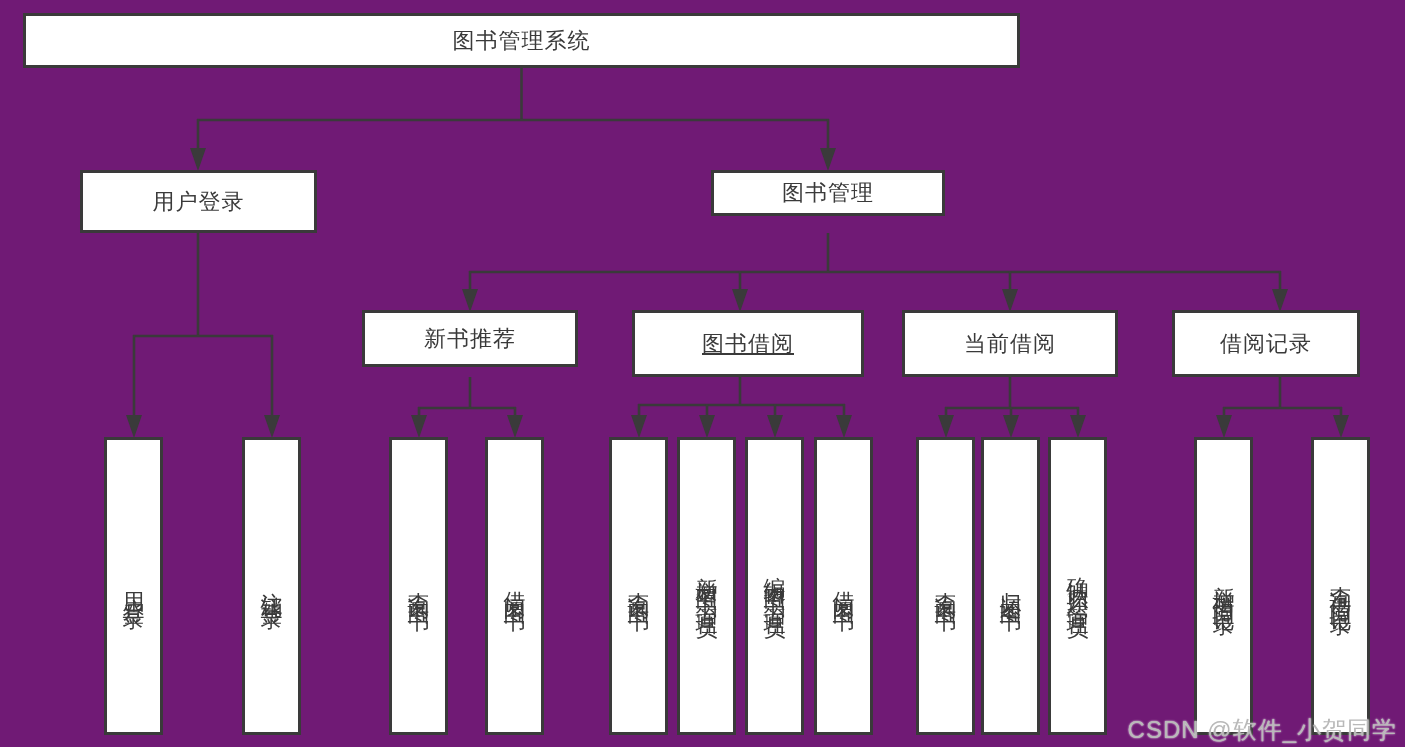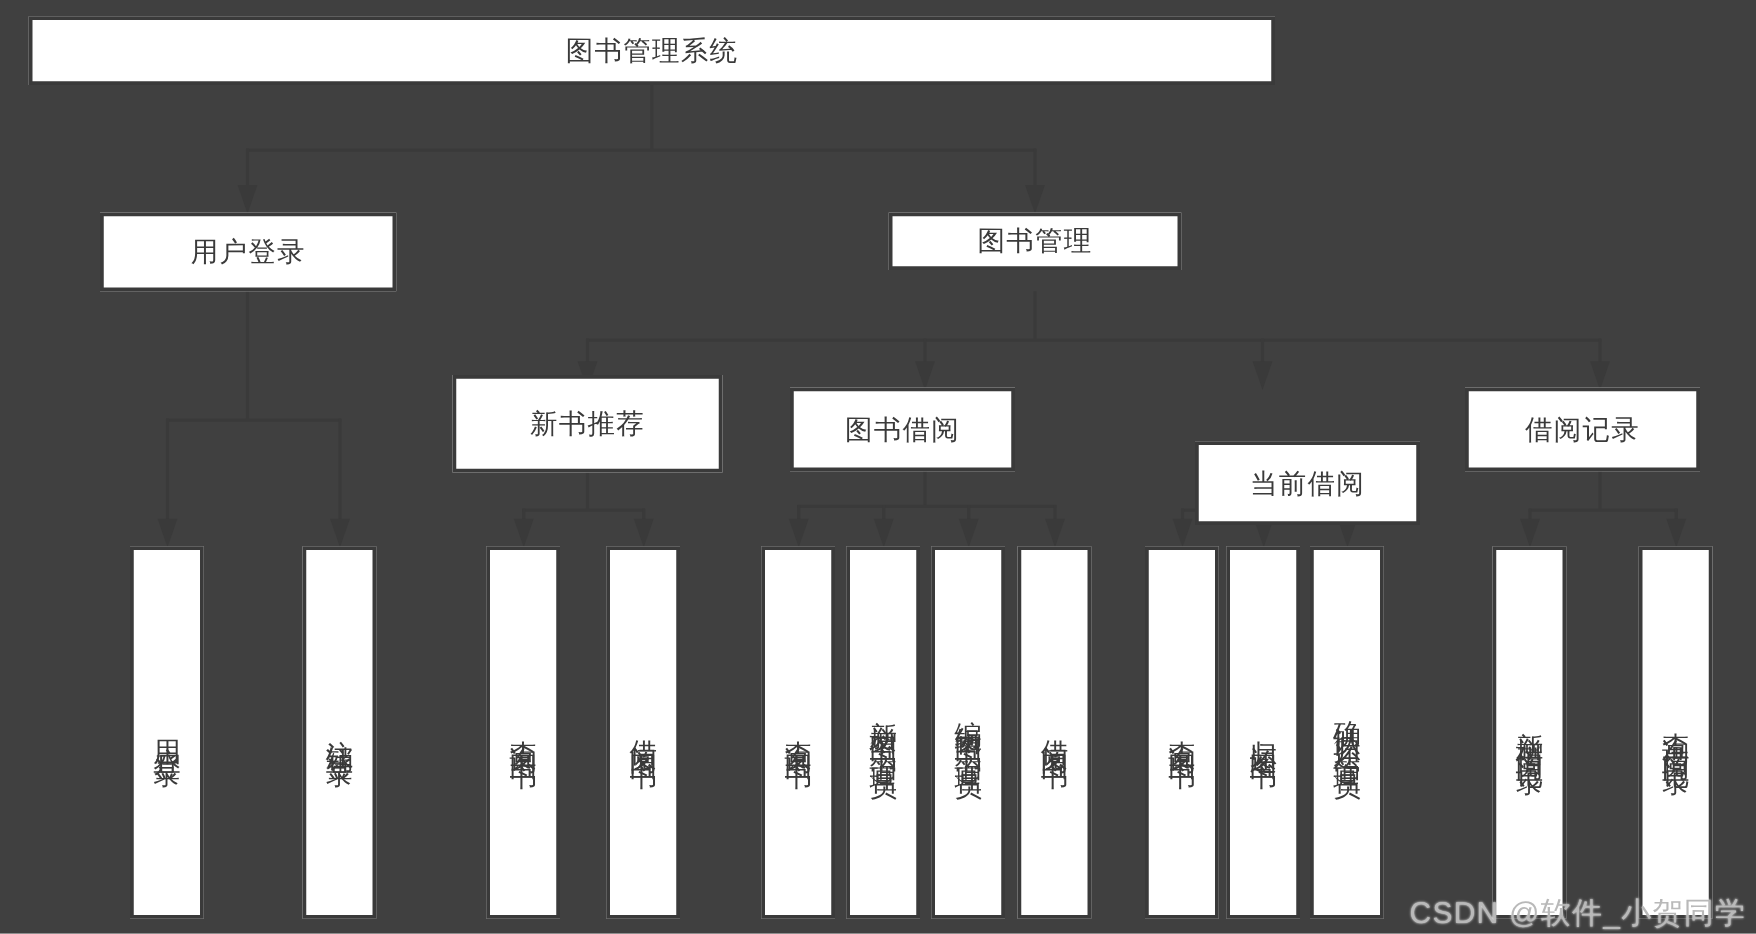--- a/index.html
+++ b/index.html
@@ -1,20 +1,20 @@
 <!DOCTYPE html>
 <html><head>
 <meta charset="utf-8">
 <style>
   html, body { margin: 0; padding: 0; background: #ffffff; }
   .stage {
     position: relative;
     width: 1405px;
     height: 747px;
-    background: #404040;
+    background: #701a75;
     font-family: "Liberation Sans", "DejaVu Sans", sans-serif;
     color: #3a3a3a;
     overflow: hidden;
   }
   .connectors {
     position: absolute;
     left: 0; top: 0;
     width: 1405px; height: 747px;
   }
   .connectors path { stroke: #3a3a3a; stroke-width: 2.6; fill: none; }
@@ -114,23 +114,23 @@
       <polygon points="1216,415 1232,415 1224,438"></polygon>
     <path d="M1341 407 L1341 417"></path>
       <polygon points="1333,415 1349,415 1341,438"></polygon>
   </svg>
 
   <div class="node box-h" style="left:23px; top:13px; width:997px; height:55px;">图书管理系统</div>
 
   <div class="node box-h" style="left:80px; top:170px; width:237px; height:63px;">用户登录</div>
   <div class="node box-h" style="left:711px; top:170px; width:234px; height:46px;">图书管理</div>
 
-  <div class="node box-h" style="left:362px; top:300px; width:216px; height:78px;">新书推荐</div>
-  <div class="node box-h" style="left:632px; top:310px; width:180px; height:67px;">图书借阅</div>
-  <div class="node box-h" style="left:956px; top:310px; width:180px; height:67px;margin-top:43px;">当前借阅</div>
+  <div class="node box-h" style="left:362px; top:310px; width:216px; height:57px;">新书推荐</div>
+  <div class="node box-h" style="left:632px; top:310px; width:232px; height:67px;text-decoration:underline;">图书借阅</div>
+  <div class="node box-h" style="left:902px; top:310px; width:216px; height:67px;">当前借阅</div>
   <div class="node box-h" style="left:1172px; top:310px; width:188px; height:67px;font-family:Liberation Mono, monospace;">借阅记录</div>
 
   <div class="node box-v" style="left:104px; top:437px; width:59px; height:298px;">
     <span class="vtext">用户登录</span>
   </div>
   <div class="node box-v" style="left:242px; top:437px; width:59px; height:298px;">
     <span class="vtext">注销登录</span>
   </div>
 
   <div class="node box-v" style="left:389px; top:437px; width:59px; height:298px;">

